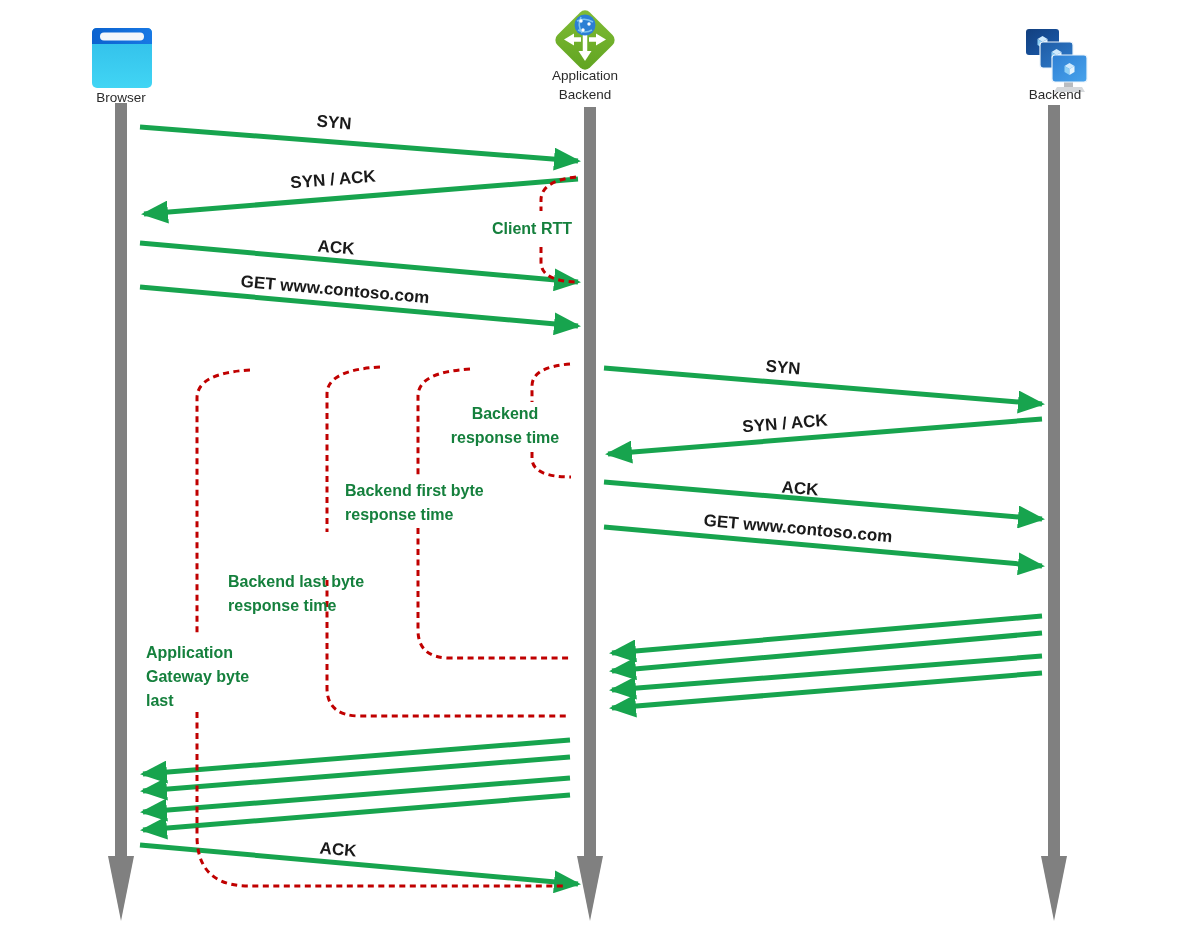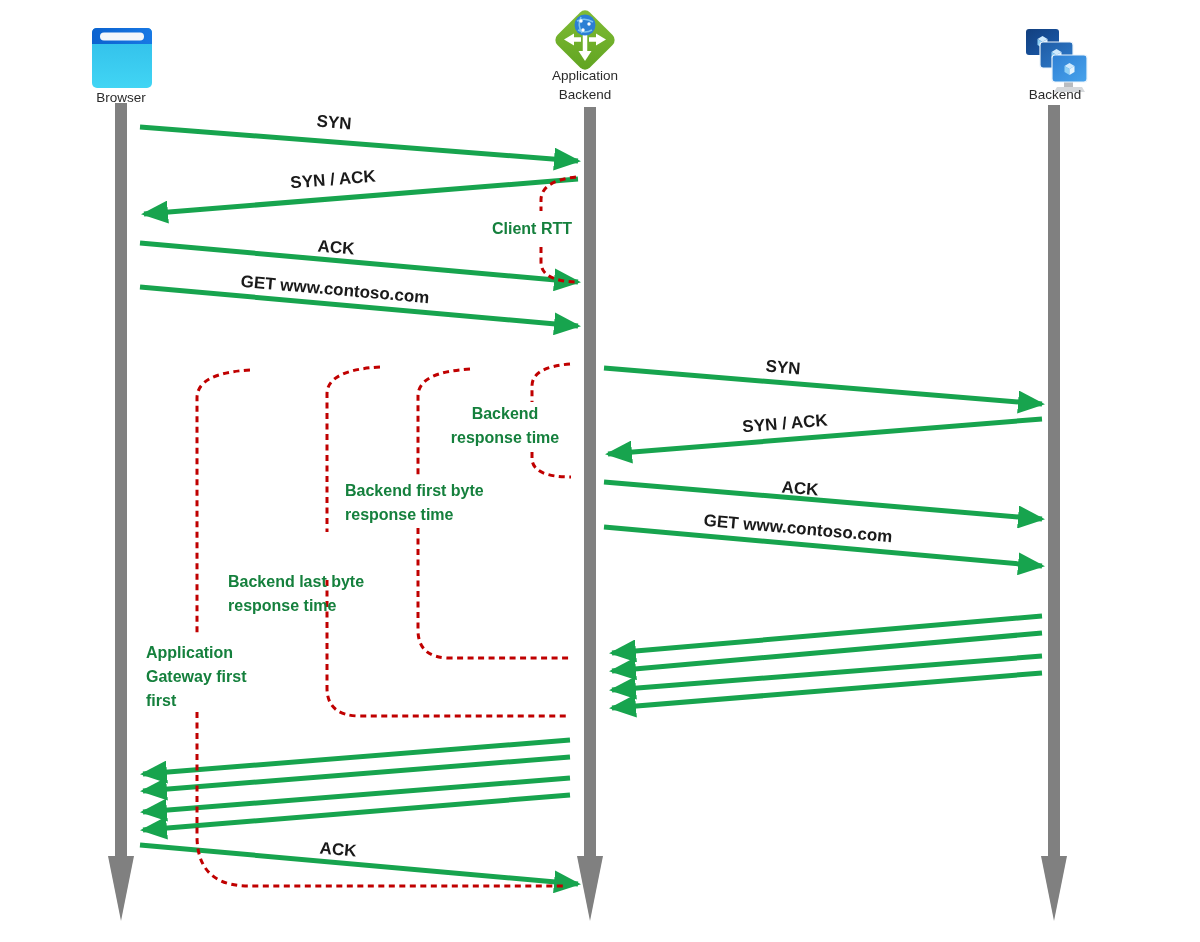--- a/index.html
+++ b/index.html
@@ -188,17 +188,17 @@
     <div>response time</div>
   </div>
 
   <div class="label timer-label" style="left:228px;top:534px;width:180px;margin-top:36px;">
     <div>Backend last byte</div>
     <div>response time</div>
   </div>
 
   <div class="label timer-label" style="left:146px;top:641px;width:150px;">
     <div>Application</div>
-    <div>Gateway first</div>
-    <div>first</div>
+    <div>Gateway byte</div>
+    <div>last</div>
   </div>
 
 </div>
 
 </body></html>

